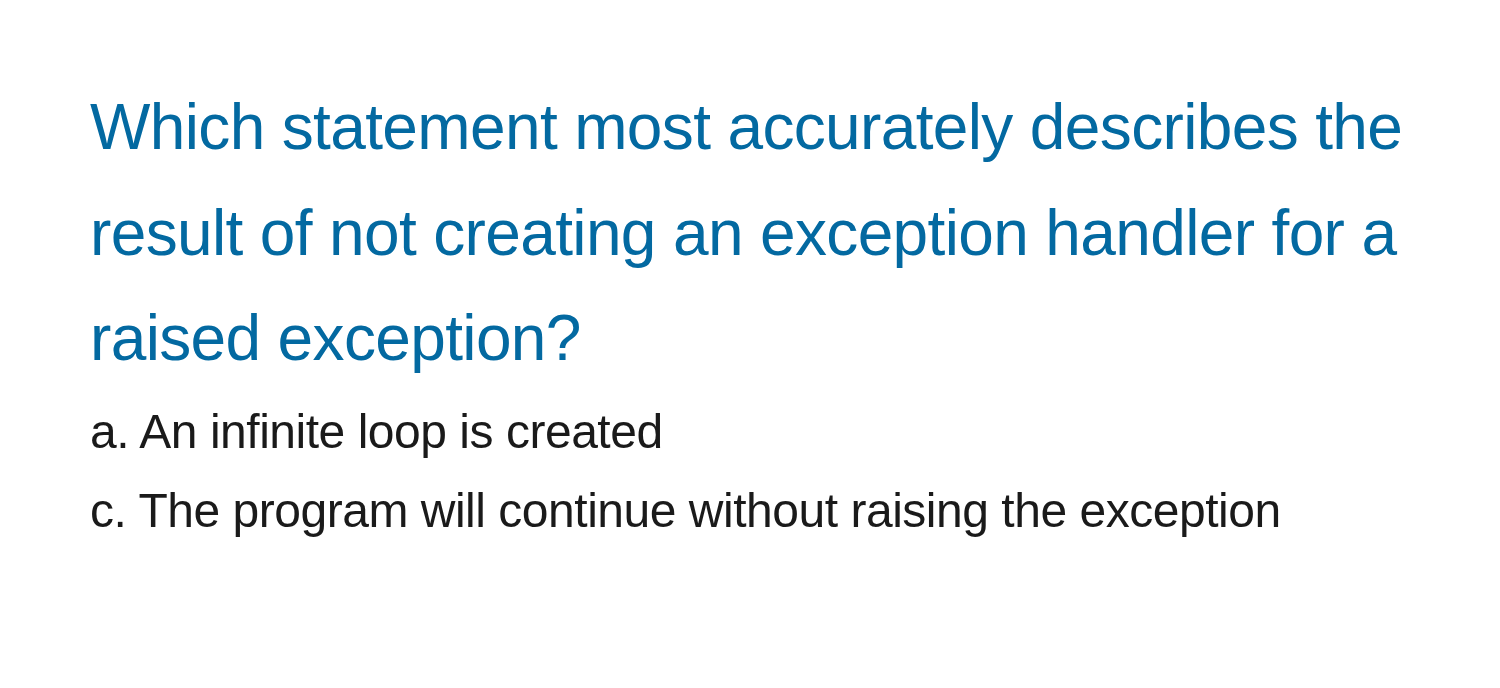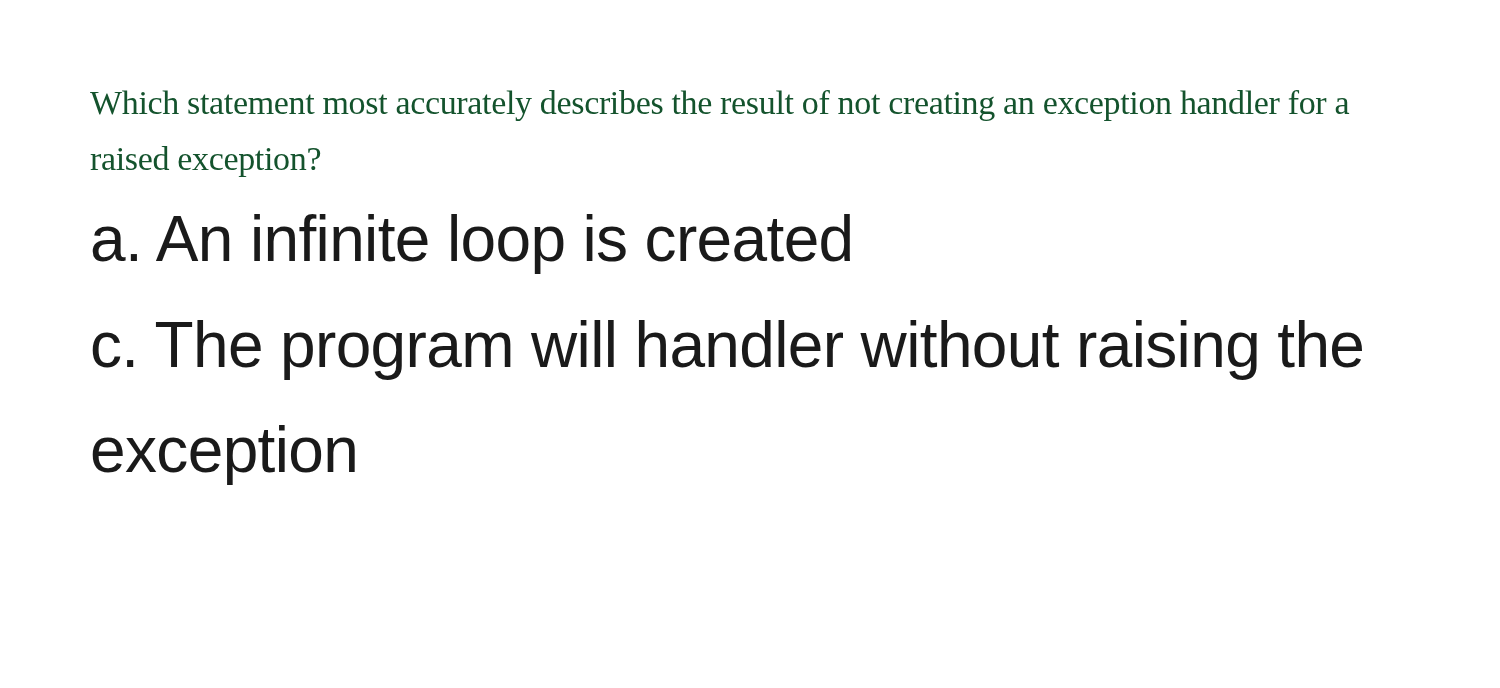--- a/index.html
+++ b/index.html
@@ -8,43 +8,42 @@
       box-sizing: border-box;
     }
     body {
       width: 1500px;
       height: 688px;
       background: #ffffff;
       font-family: -apple-system, BlinkMacSystemFont, "Segoe UI", Helvetica, Arial, sans-serif;
       padding: 75px 90px 40px 90px;
     }
     .question-text {
-      font-size: 34px;
+      font-size: 64px;
       line-height: 1.65;
-      color: #14532d;
+      color: #0369a1;
       font-weight: 400;
       letter-spacing: -0.01em;
-      font-family: Liberation Serif, serif;
     }
     .choice-text {
-      font-size: 64px;
+      font-size: 48px;
       line-height: 1.65;
       color: #1a1a1a;
       font-weight: 400;
       letter-spacing: -0.01em;
     }
   </style>
 </head>
 <body>
 
 <div>
   <div class="question-text">Which statement most accurately describes the result of not creating an exception handler for a raised exception?</div>
   <div>
     <div class="choice-text">
       <span>a.</span>
       <span>An infinite loop is created</span>
     </div>
     <div class="choice-text">
       <span>c.</span>
-      <span>The program will handler without raising the exception</span>
+      <span>The program will continue without raising the exception</span>
     </div>
   </div>
 </div>
 
 </body></html>

